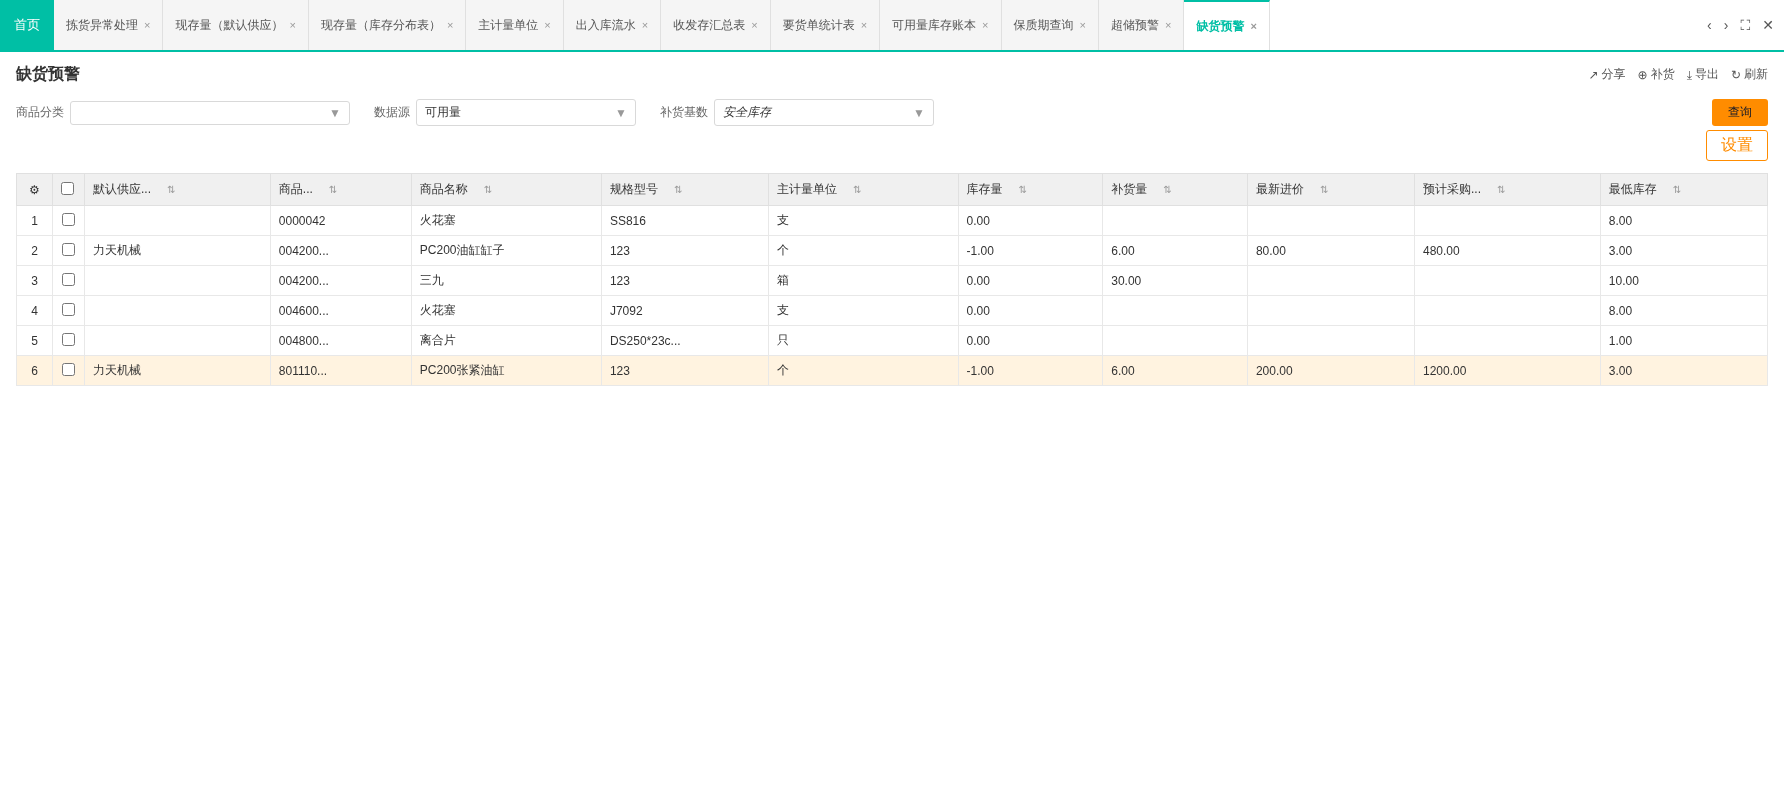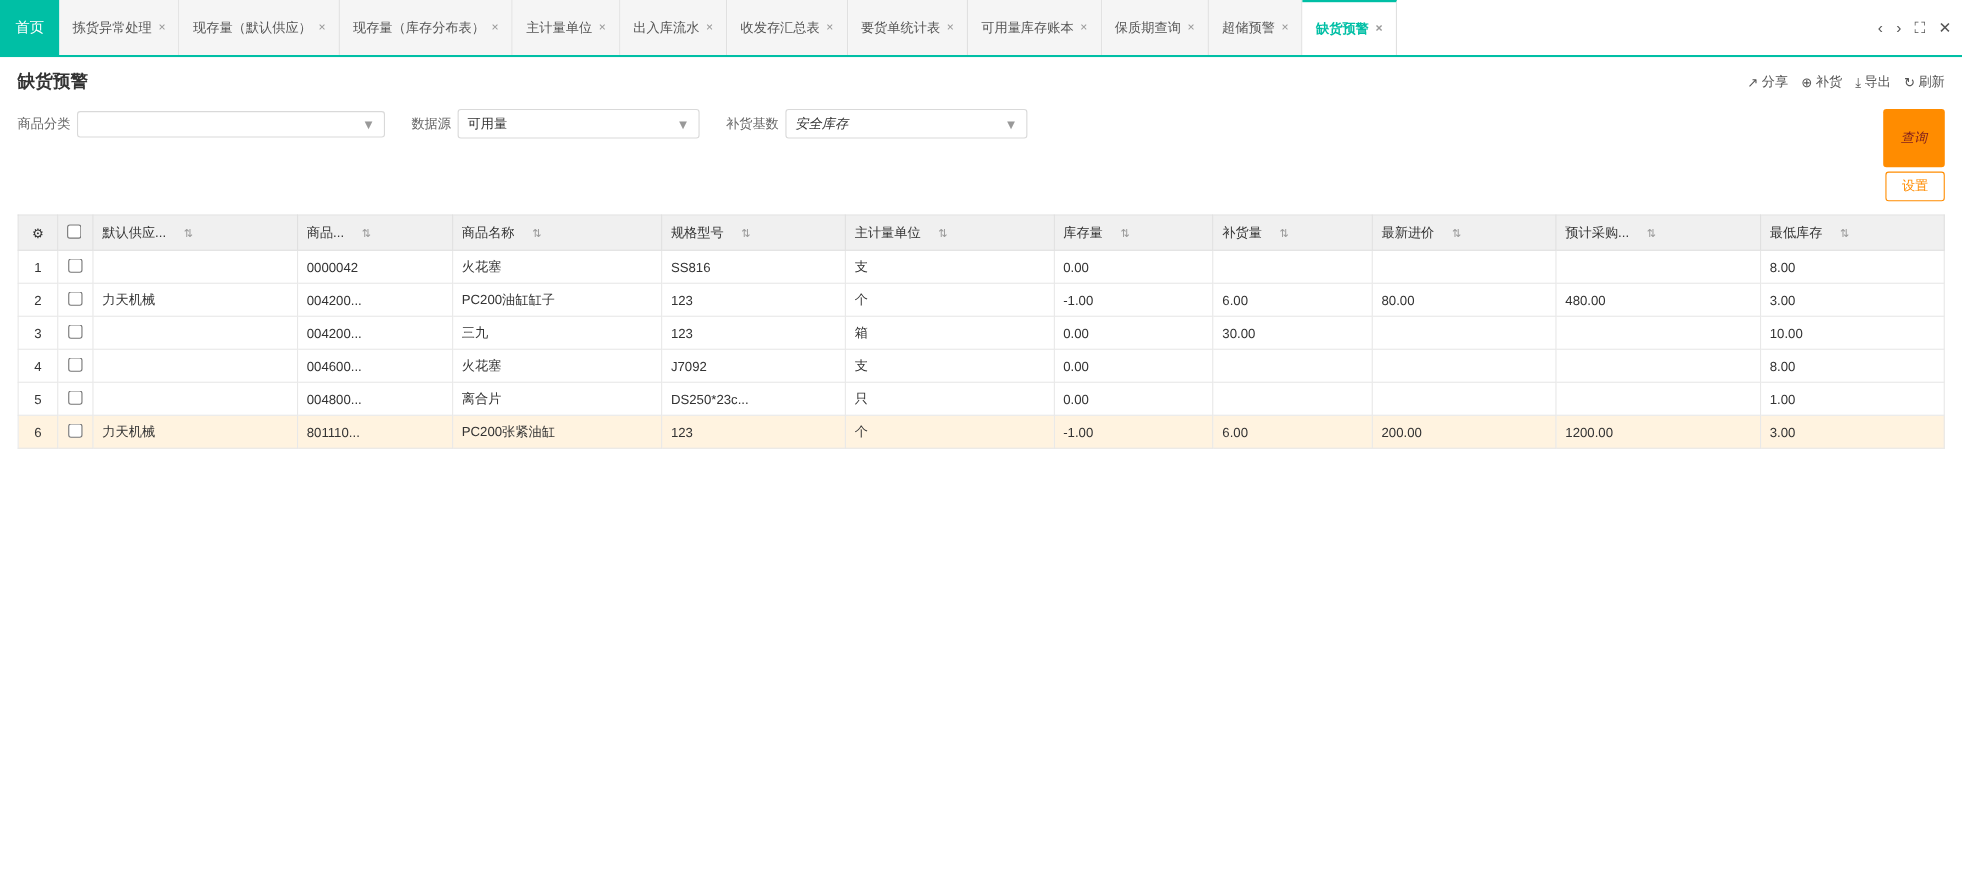--- a/index.html
+++ b/index.html
@@ -112,36 +112,35 @@
       cursor: pointer;
       min-width: 200px;
       justify-content: space-between;
     }
     .filter-select .arrow {
       color: #999;
       margin-left: 8px;
     }
     .btn-query {
       background: #ff8c00;
-      color: #7f1d1d;
+      color: #0f172a;
       border: none;
-      padding: 18px 16px;
+      padding: 5px 16px;
       border-radius: 3px;
       cursor: pointer;
       font-size: 12px;
-      font-style: italic;
     }
     .btn-settings {
       background: #fff;
       color: #ff8c00;
       border: 1px solid #ff8c00;
       padding: 4px 14px;
       border-radius: 3px;
       cursor: pointer;
-      font-size: 12px;
+      font-size: 16px;
     }
     .filter-right {
       margin-left: auto;
       display: flex;
       flex-direction: column;
       gap: 4px;
       align-items: flex-end;
     }
 
     

